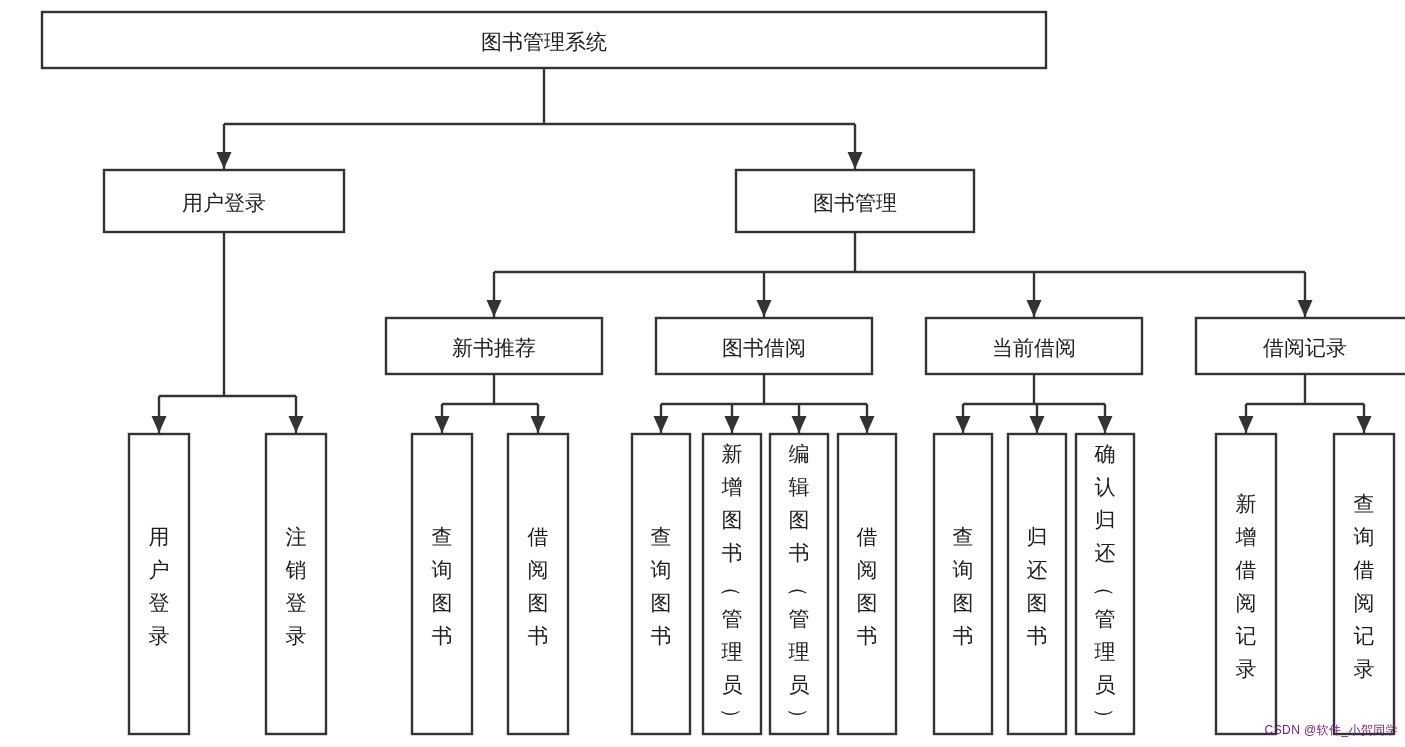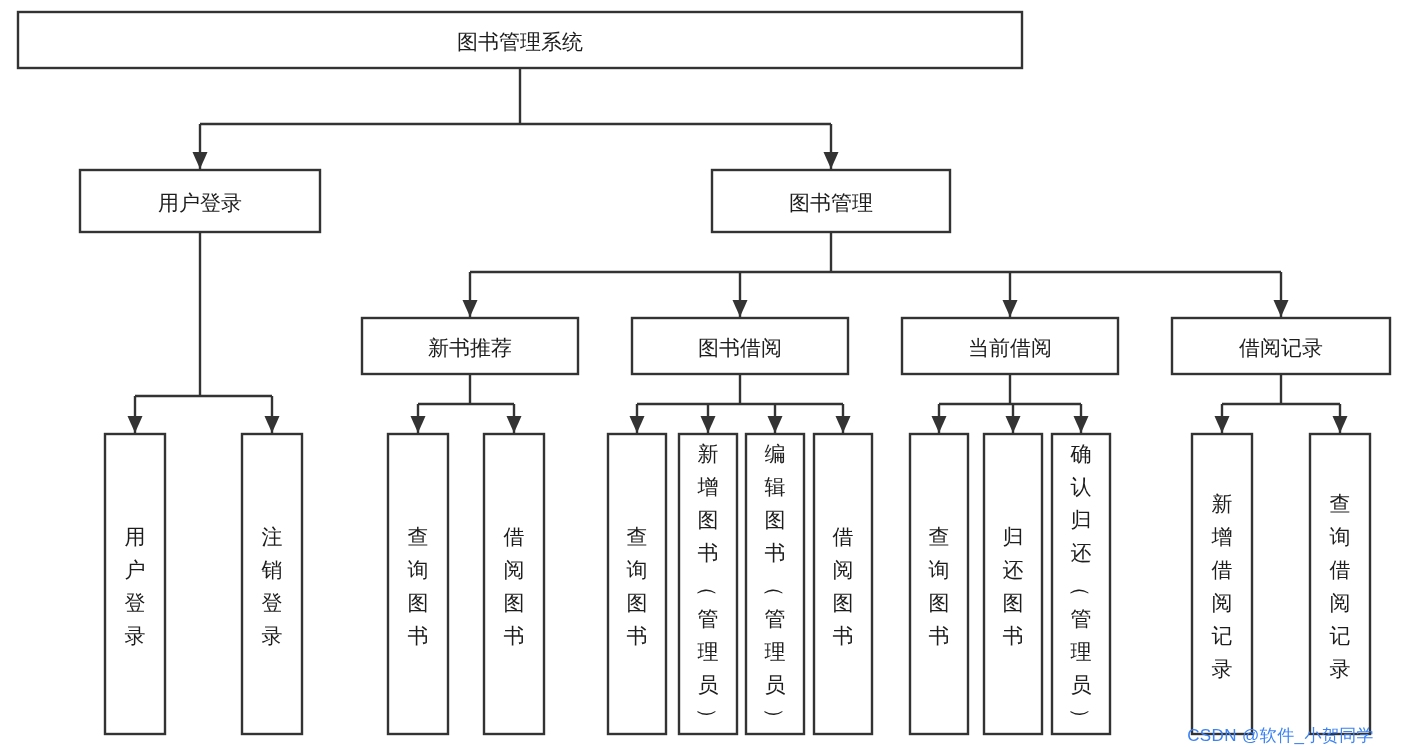--- a/index.html
+++ b/index.html
@@ -11,20 +11,21 @@
     width: 1405px;
     height: 747px;
     font-family: "Liberation Sans", "DejaVu Sans", sans-serif;
     overflow: hidden;
     position: relative;
   }
   #diagram-root {
     position: relative;
     width: 1382px;
     height: 747px;
+    margin-left: 24px;
   }
   svg.diagram-canvas {
     position: absolute;
     left: 0;
     top: 0;
     width: 1405px;
     height: 747px;
   }
   .node-box {
     fill: #ffffff;
@@ -50,24 +51,24 @@
   }
   .node-label-v {
     font-family: "Liberation Sans", "DejaVu Sans", sans-serif;
     font-size: 21px;
     fill: #1d1d1d;
     text-anchor: middle;
   }
   .watermark-text {
     position: absolute;
     right: 8px;
-    bottom: 0;
-    font-family: "Liberation Sans", "DejaVu Sans", sans-serif;
-    font-size: 17px;
-    color: #3b82f6;
+    bottom: 8px;
+    font-family: "Liberation Sans", "DejaVu Sans", sans-serif;
+    font-size: 12px;
+    color: #701a75;
     letter-spacing: 0.4px;
     white-space: nowrap;
     user-select: none;
   }
 </style>
 </head>
 <body>
 
 <div id="diagram-root">
 

